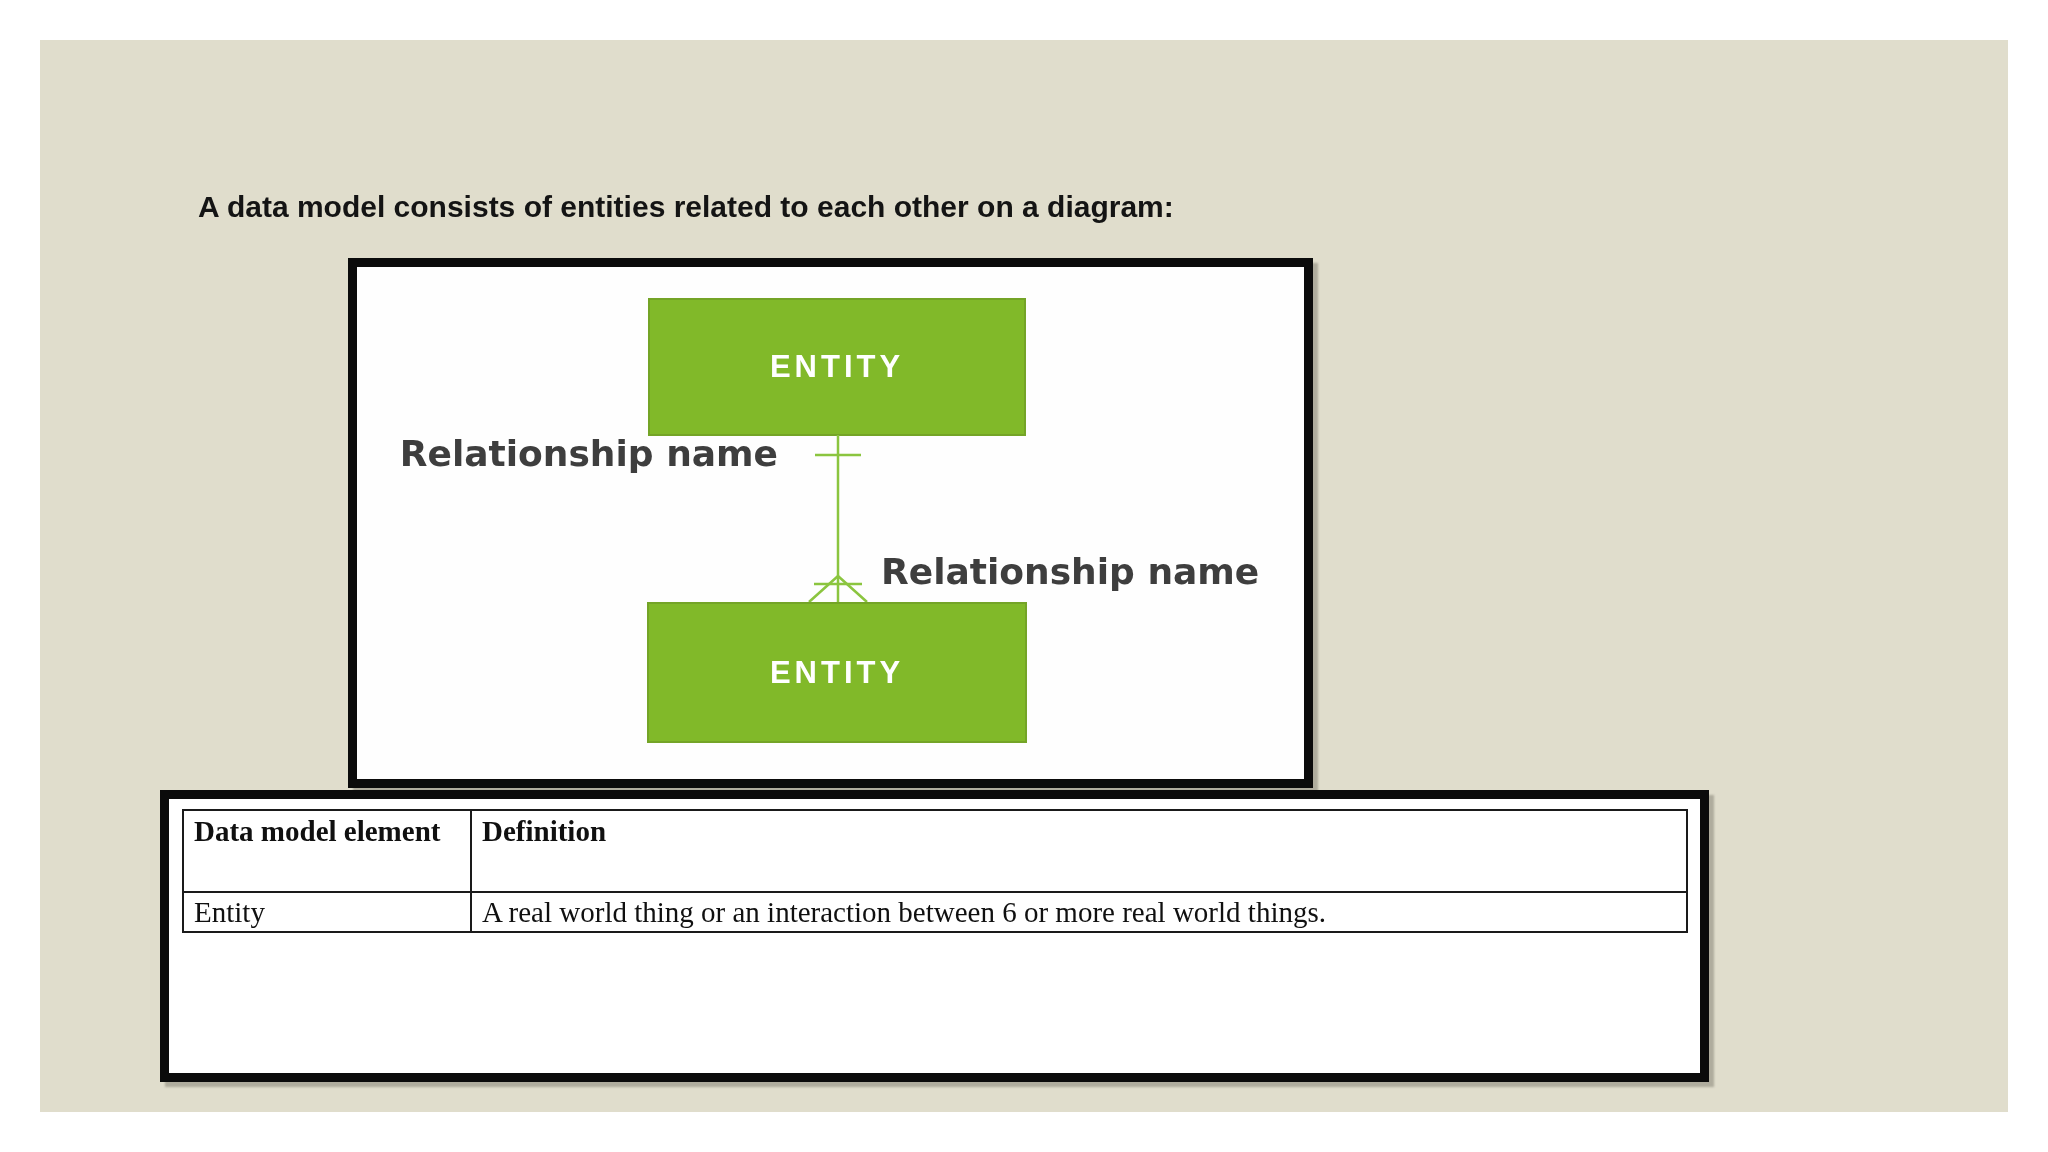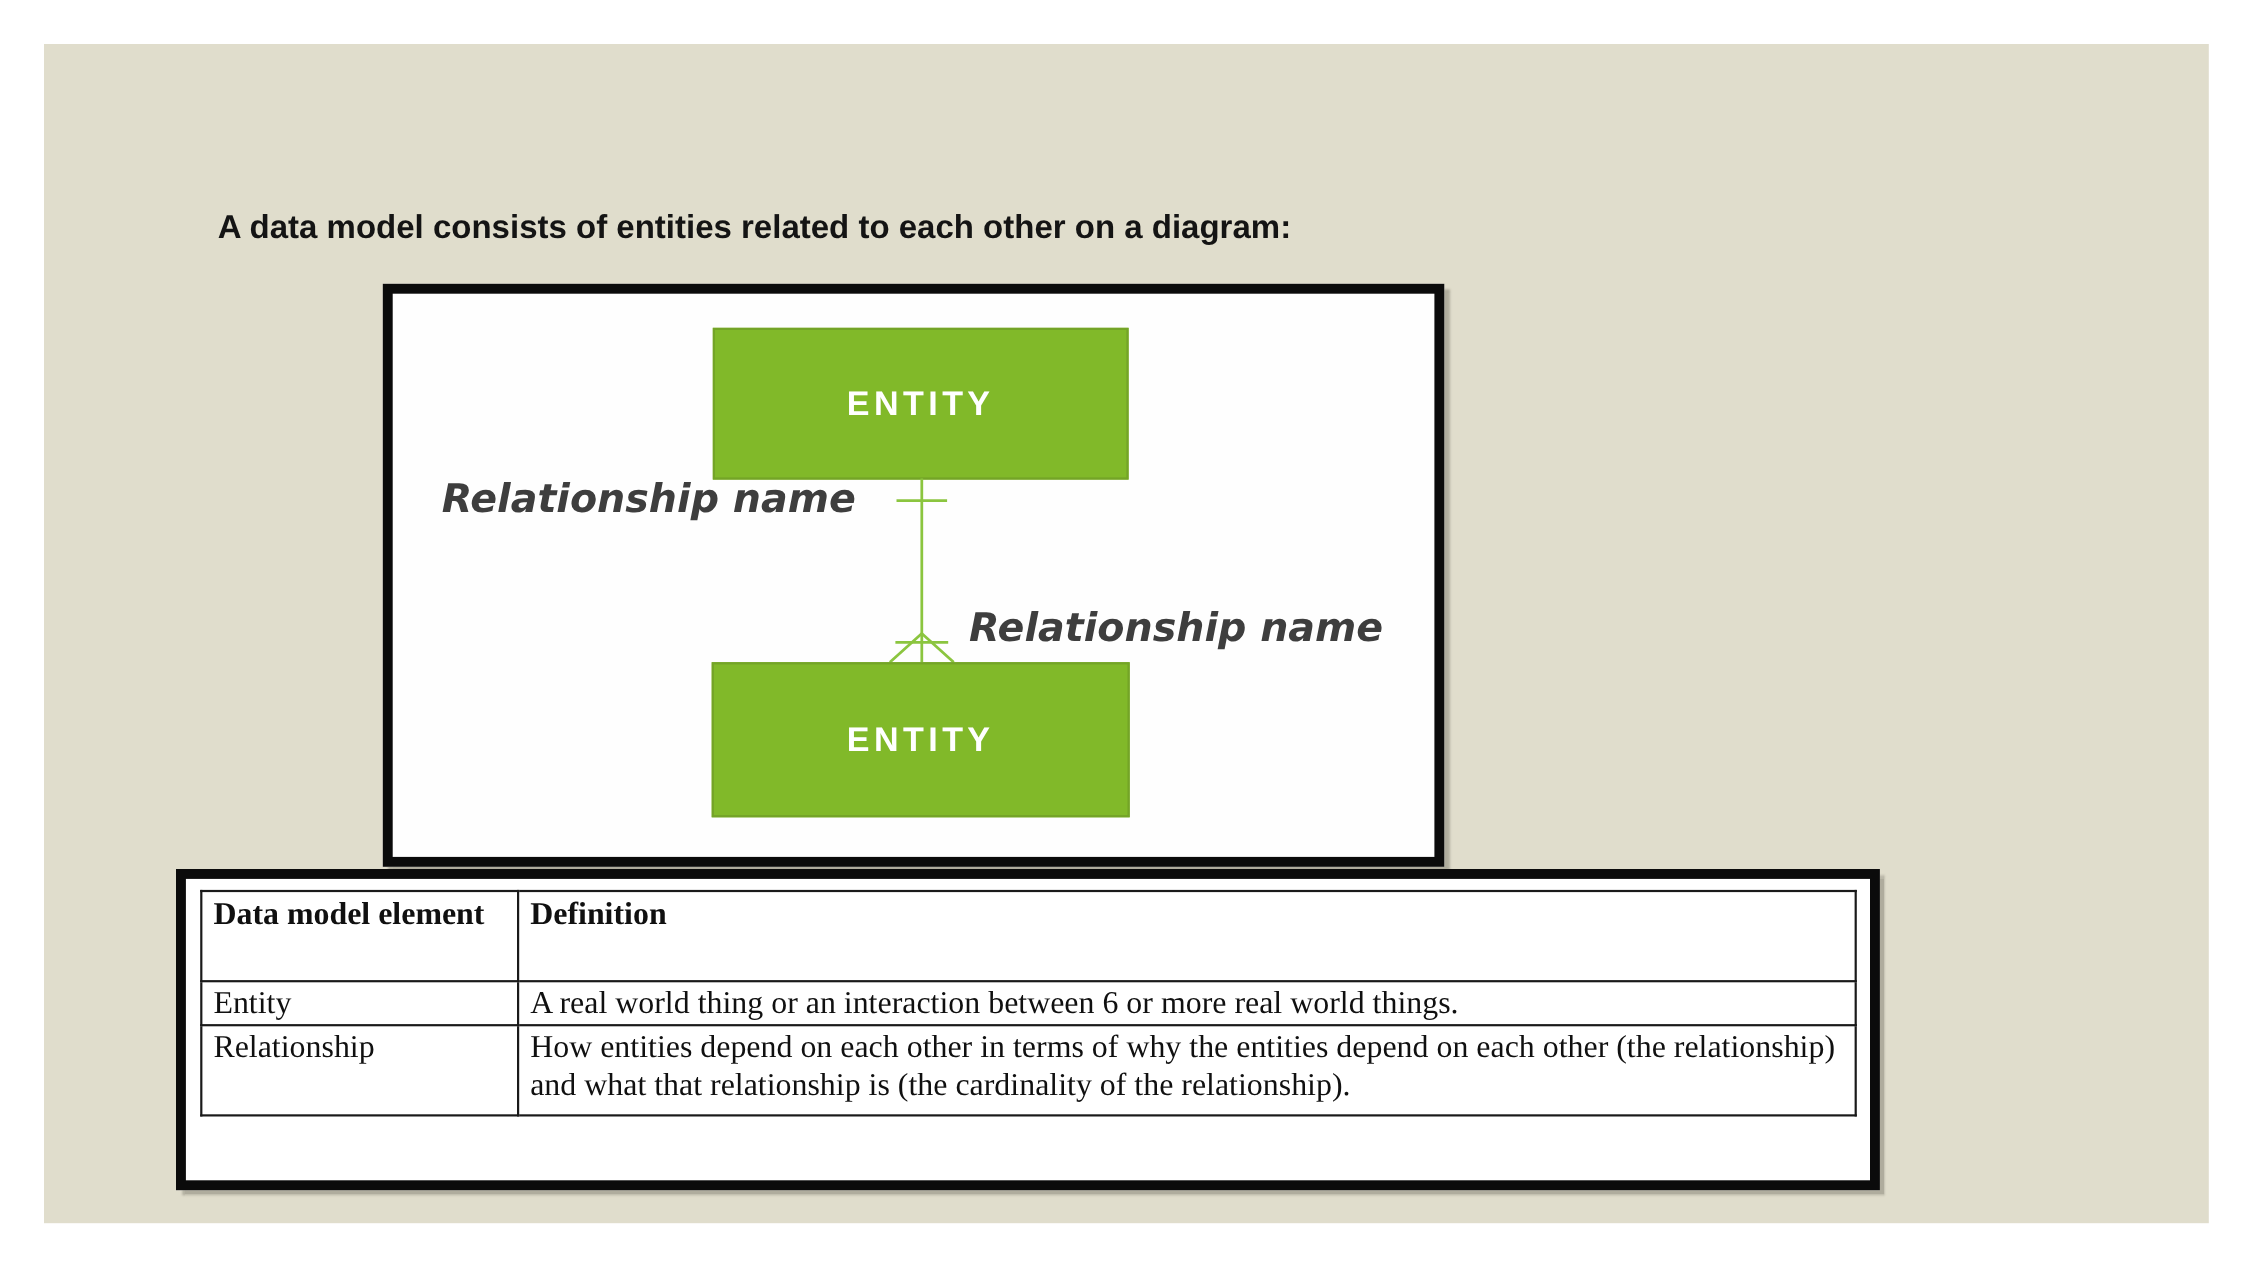--- a/index.html
+++ b/index.html
@@ -22,21 +22,21 @@
            background:#fefefe;border:9px solid var(--frame-black);box-sizing:border-box;
            box-shadow:5px 5px 2px rgba(115,112,100,0.45);}
   .entity{position:absolute;background:var(--entity-fill);border:2px solid var(--entity-border);
           box-sizing:border-box;display:flex;align-items:center;justify-content:center;
           color:#ffffff;font-weight:700;font-size:31px;letter-spacing:4px;
           font-family:"Liberation Sans",sans-serif;}
   .entity-top{left:291px;top:31px;width:378px;height:138px;}
   .entity-bottom{left:290px;top:335px;width:380px;height:141px;}
   .connector-svg{position:absolute;left:0;top:0;width:947px;height:512px;pointer-events:none;}
   .rel-label{position:absolute;font-family:"DejaVu Sans","Liberation Sans",sans-serif;
-             font-weight:600;font-size:36px;color:var(--label-gray);white-space:nowrap;font-style:italic;}
+             font-weight:600;font-size:36px;color:var(--label-gray);white-space:nowrap;}
   .rel-label-left{left:0;top:166px;width:421px;text-align:right;}
   .rel-label-right{left:524px;top:284px;}
   
   .table-frame{position:absolute;left:120px;top:750px;width:1549px;height:292px;
                background:#ffffff;border:9px solid var(--frame-black);box-sizing:border-box;
                box-shadow:5px 5px 2px rgba(115,112,100,0.45);padding:10px 12px 0 13px;}
   table.defs{width:100%;border-collapse:collapse;table-layout:fixed;
              font-family:"Liberation Serif",serif;font-size:29px;color:#101010;}
   table.defs td{border:2px solid #1a1a1a;vertical-align:top;line-height:34px;
                 padding:2px 8px 2px 10px;overflow:hidden;}
@@ -82,22 +82,18 @@
       <table class="defs">
         <tbody>
           <tr class="hdr">
             <td class="col-el">Data model element</td>
             <td>Definition</td>
           </tr>
           <tr class="r-entity">
             <td class="col-el">Entity</td>
             <td>A real world thing or an interaction between 6 or more real world things.</td>
           </tr>
-          <tr class="r-rel">
-            <td class="col-el">Relationship</td>
-            <td>How entities depend on each other in terms of why the entities depend on each other (the relationship) and what that relationship is (the cardinality of the relationship).</td>
-          </tr>
         </tbody>
       </table>
     </div>
 
   </div>
 </div>
 
 </body></html>

